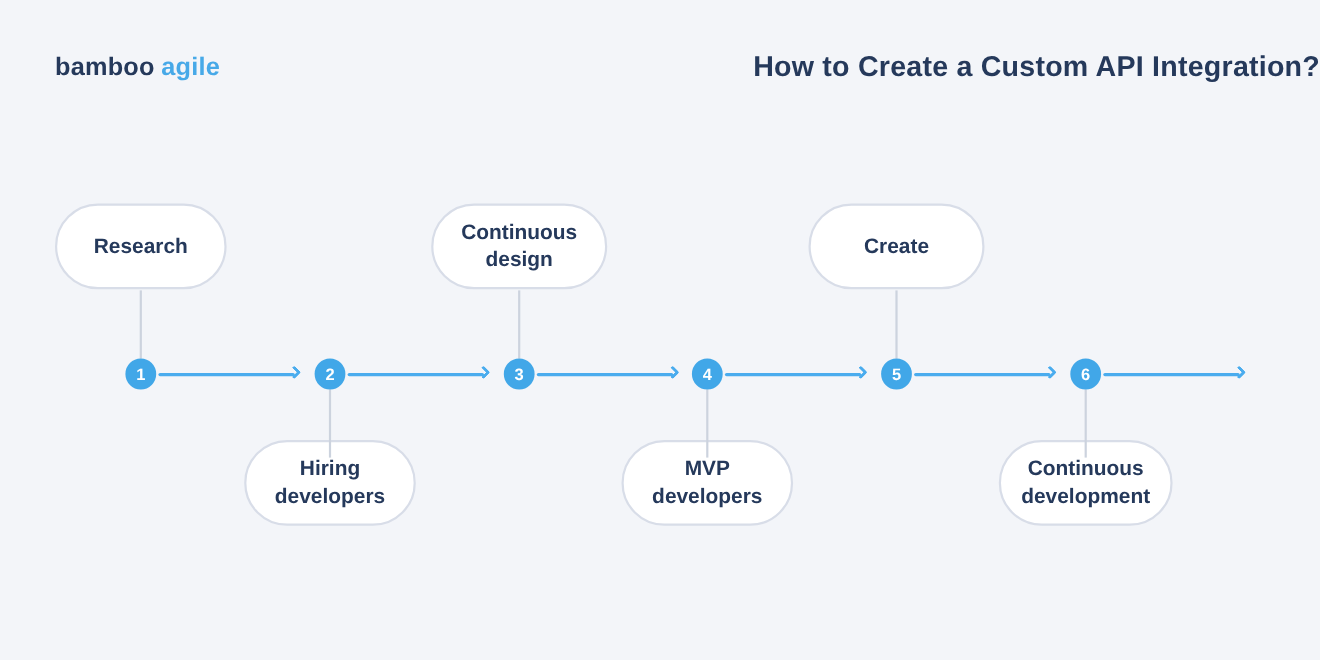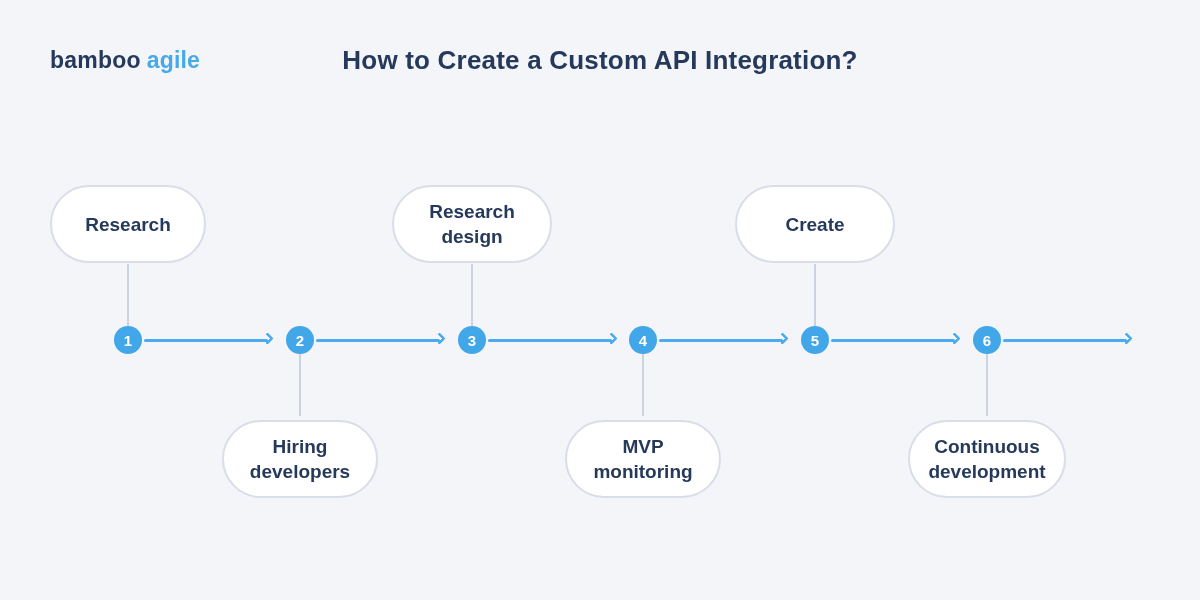--- a/index.html
+++ b/index.html
@@ -13,36 +13,36 @@
     background:var(--bg);
     position:relative;overflow:hidden;
   }
   .stage{position:absolute;inset:0;width:1200px;height:600px;}
 
   
   .logo{position:absolute;left:50px;top:47px;font-size:23px;font-weight:bold;letter-spacing:.2px;white-space:nowrap;}
   .logo .part1{color:var(--navy);}
   .logo .part2{color:var(--logo-blue);margin-left:6px;margin-top:28px;}
   .page-title{
-    position:absolute;left:0;top:45px;width:1200px;text-align:center;
+    position:absolute;left:0;top:45px;width:1200px;text-align:right;
     font-size:26px;font-weight:bold;color:var(--navy);letter-spacing:.2px;
   }
 
   
   .step{position:absolute;top:0;width:0;height:600px;}
   .bubble{
     position:absolute;left:0;transform:translateX(-50%);
     height:78px;background:var(--bubble-fill);
     border:2px solid var(--bubble-border);border-radius:40px;
     display:flex;align-items:center;justify-content:center;text-align:center;
     padding:0 18px;
     font-size:19px;font-weight:bold;color:var(--navy);line-height:25px;
   }
   .step-top .bubble{top:185px;}
-  .step-bottom .bubble{top:420px;}
+  .step-bottom .bubble{top:400px;}
   .connector{position:absolute;left:-1px;width:2px;background:var(--connector);}
   .step-top .connector{top:264px;height:62px;}
   .step-bottom .connector{top:354px;height:62px;}
   .circle{
     position:absolute;left:0;top:340px;transform:translate(-50%,-50%);
     width:28px;height:28px;border-radius:50%;background:var(--accent);
     display:flex;align-items:center;justify-content:center;z-index:2;
   }
   .circle span{color:#ffffff;font-size:15px;font-weight:bold;line-height:1;}
 
@@ -106,31 +106,31 @@
       <span>Hiring developers</span>
     </div>
     <i class="connector"></i>
     <div class="circle">
       <span>2</span>
     </div>
   </div>
 
   <div class="step step-top" style="left:472px">
     <div class="bubble" style="width:160px">
-      <span>Research design</span>
+      <span>Continuous design</span>
     </div>
     <i class="connector"></i>
     <div class="circle">
       <span>3</span>
     </div>
   </div>
 
   <div class="step step-bottom" style="left:643px">
     <div class="bubble" style="width:156px">
-      <span>MVP monitoring</span>
+      <span>MVP developers</span>
     </div>
     <i class="connector"></i>
     <div class="circle">
       <span>4</span>
     </div>
   </div>
 
   <div class="step step-top" style="left:815px">
     <div class="bubble" style="width:160px">
       <span>Create</span>

